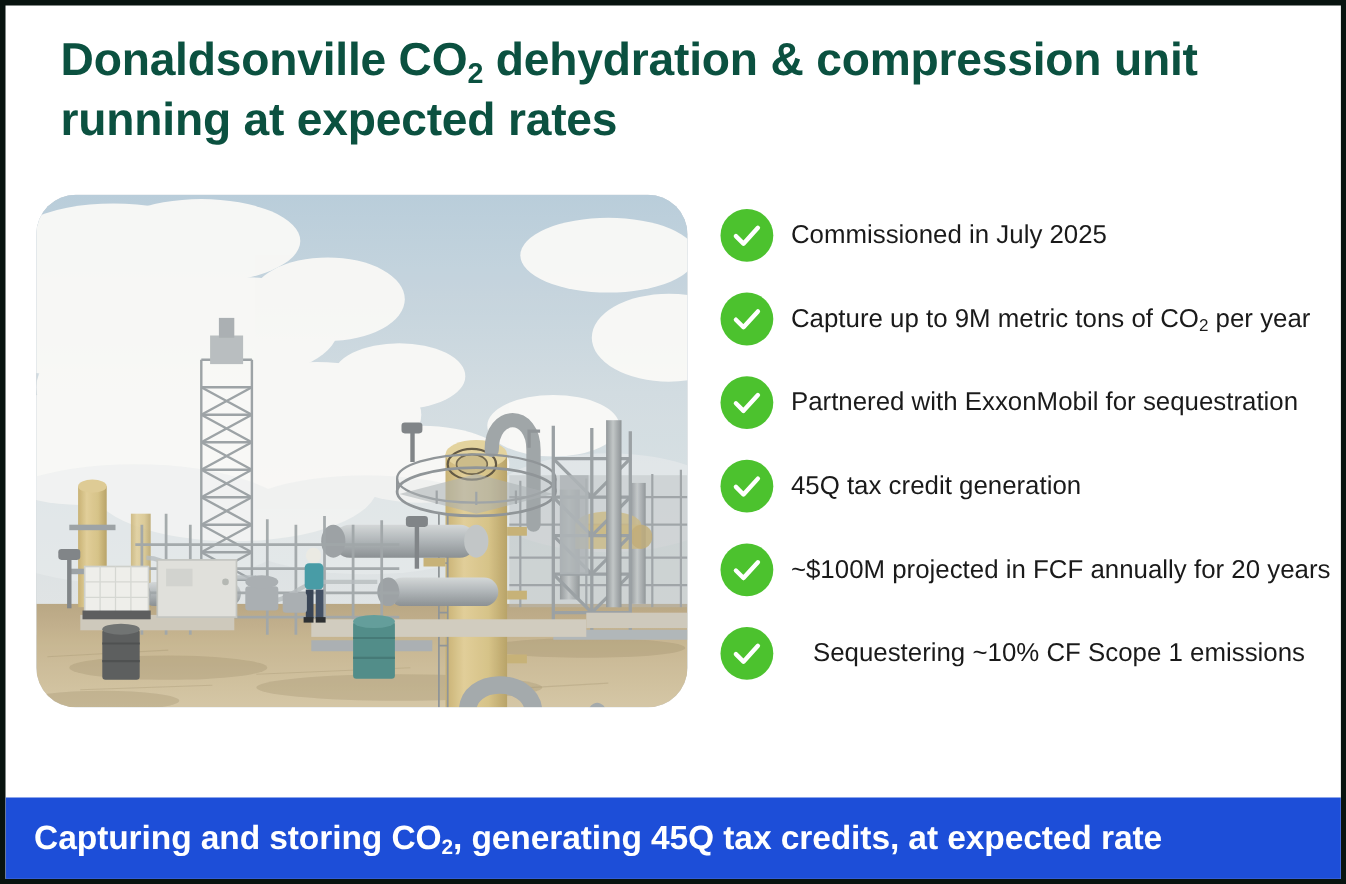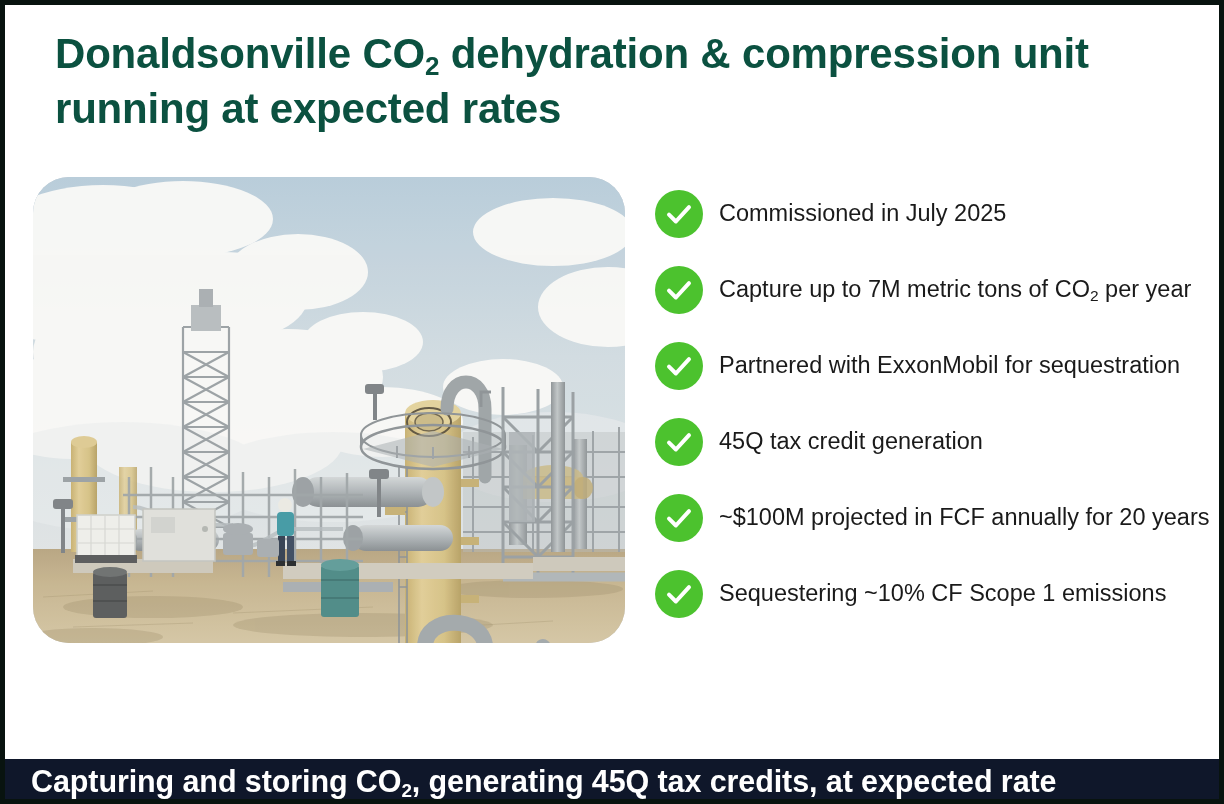--- a/index.html
+++ b/index.html
@@ -53,21 +53,21 @@
     width: 560px;
     text-align: right;
   }
   .bullet {
     position: relative;
     height: 51px;
     margin-bottom: 25px;
     display: flex;
     align-items: center;
   }
-  .bullet:last-child { margin-bottom: 0; }
+  .bullet:last-child { margin-bottom: 0; gap: 20px; }
   .check {
     flex: 0 0 auto;
     width: 48px; height: 48px;
     border-radius: 50%;
     background: #4cc22e;
     display: flex;
     align-items: center;
     justify-content: center;
   }
   .check svg { width: 30px; height: 30px; display: block; }
@@ -82,24 +82,24 @@
     font-size: 0.66em;
     vertical-align: baseline;
     position: relative;
     top: 0.26em;
   }
 
   
   .banner {
     position: absolute;
     left: 0; right: 0; bottom: 0;
-    height: 40px;
-    background: #0f172a;
+    height: 74px;
+    background: #1d4ed8;
     display: flex;
-    align-items: flex-end;
+    align-items: center;
   }
   .banner-text {
     color: #ffffff;
     font-size: 30.5px;
     font-weight: bold;
     margin-left: 26px;
     letter-spacing: -0.1px;
     white-space: nowrap;
   }
   .banner-text sub {
@@ -333,21 +333,21 @@
       </span>
       <span class="bullet-text">Commissioned in July 2025</span>
     </div>
 
     <div class="bullet">
       <span class="check">
         <svg viewBox="0 0 24 24" fill="none" stroke="#ffffff" stroke-width="3.2" stroke-linecap="round" stroke-linejoin="round">
             <path d="M4 12.5 L9.5 18 L20 6.5"></path>
           </svg>
       </span>
-      <span class="bullet-text"><span>Capture up to 7M metric tons of CO</span><sub>2</sub><span> per year</span></span>
+      <span class="bullet-text"><span>Capture up to 9M metric tons of CO</span><sub>2</sub><span> per year</span></span>
     </div>
 
     <div class="bullet">
       <span class="check">
         <svg viewBox="0 0 24 24" fill="none" stroke="#ffffff" stroke-width="3.2" stroke-linecap="round" stroke-linejoin="round">
             <path d="M4 12.5 L9.5 18 L20 6.5"></path>
           </svg>
       </span>
       <span class="bullet-text">Partnered with ExxonMobil for sequestration</span>
     </div>

